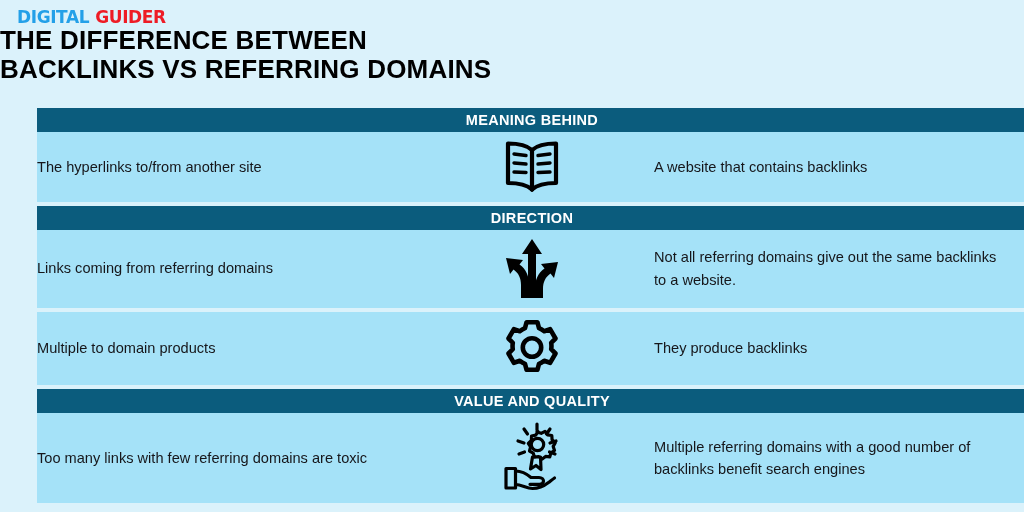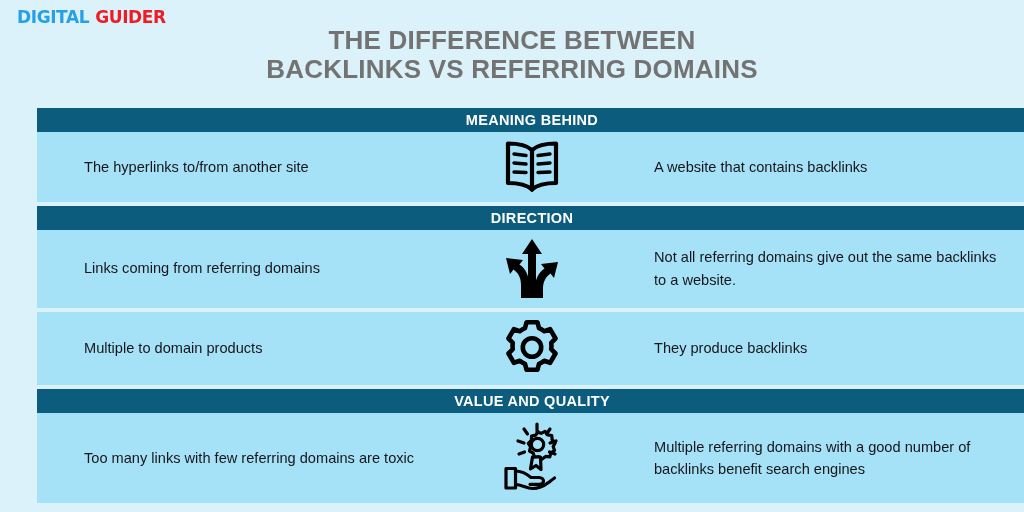--- a/index.html
+++ b/index.html
@@ -30,22 +30,22 @@
   }
   .logo-digital { color: #23a0e8; }
   .logo-guider  { color: #ee1c25; margin-left: 6px; }
 
   
   .title {
     position: absolute;
     top: 26px;
     left: 0;
     width: 1024px;
-    text-align: center;
-    color: #737373;
+    text-align: left;
+    color: #000000;
     font-family: "Liberation Sans", sans-serif;
     font-size: 26px;
     font-weight: bold;
     line-height: 1.12;
     letter-spacing: 0.2px;
   }
   .title-line { display: block; white-space: nowrap; }
 
   
   .table {
@@ -83,21 +83,20 @@
   .row.tall { flex: 1.12 1 auto; }
 
   .cell {
     font-family: "Liberation Sans", sans-serif;
     font-size: 14.6px;
     color: #16161a;
     line-height: 1.55;
   }
   .cell-left {
     width: 390px;
-    padding-left: 47px;
     padding-right: 10px;
   }
   .cell-icon {
     width: 210px;
     display: flex;
     align-items: center;
     justify-content: center;
   }
   .cell-right {
     flex: 1;

